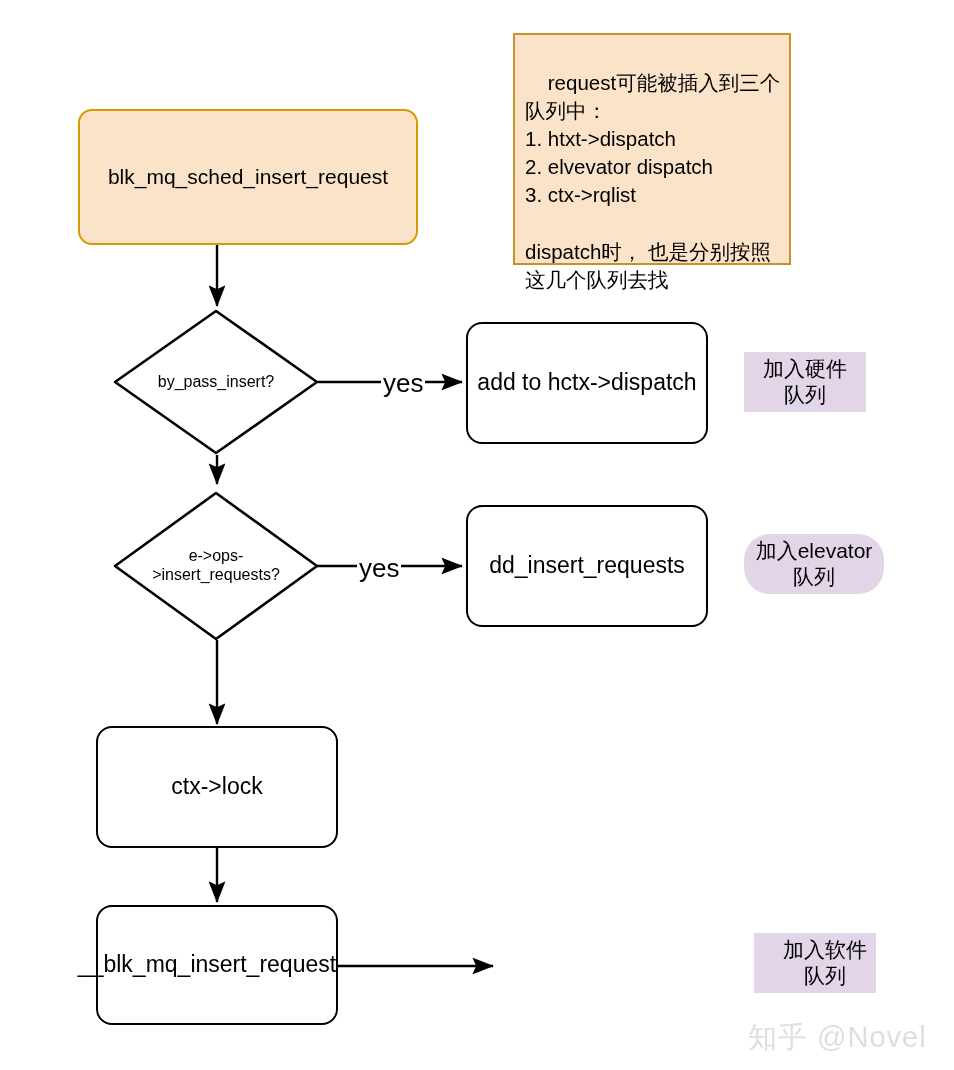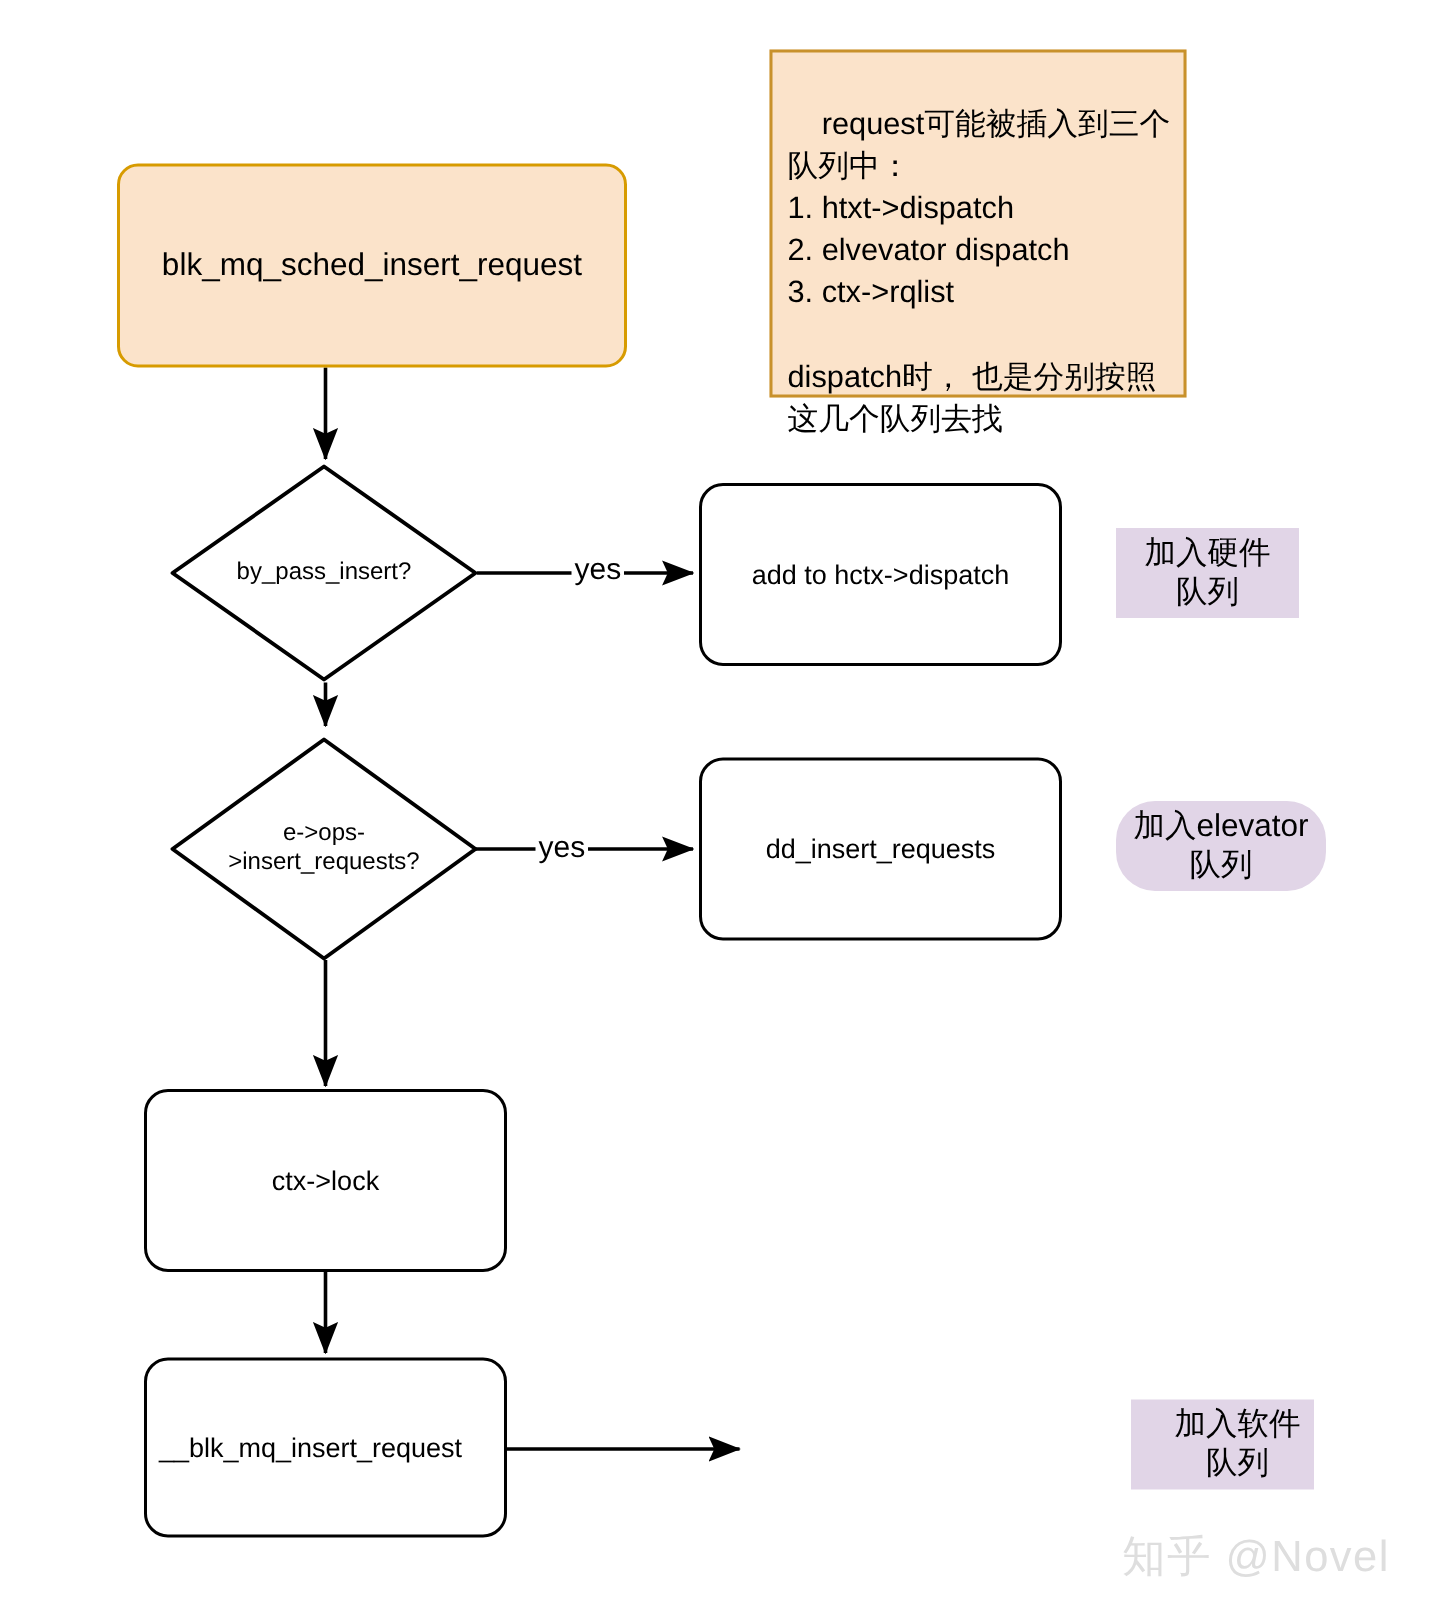--- a/index.html
+++ b/index.html
@@ -44,21 +44,21 @@
     border: 2px solid #d79b00;
     border-radius: 14px;
     font-size: 21px;
   }
 
   
   .node-proc {
     background: #ffffff;
     border: 2.2px solid #000000;
     border-radius: 16px;
-    font-size: 18px;
+    font-size: 23px;
   }
 
   
   .node-dia {
     background: transparent;
     border: none;
   }
   .node-dia .dia-shape {
     position: absolute;
     left: 0;
@@ -99,21 +99,21 @@
     display: flex;
     align-items: center;
     justify-content: center;
     white-space: pre-line;
   }
 
   
   .edge-label {
     position: absolute;
     background: #ffffff;
-    font-size: 20px;
+    font-size: 26px;
     line-height: 1;
     padding: 1px 2px;
     white-space: nowrap;
     text-align: center;
   }
 
   .watermark {
     position: absolute;
     color: #dedede;
     font-size: 29px;

